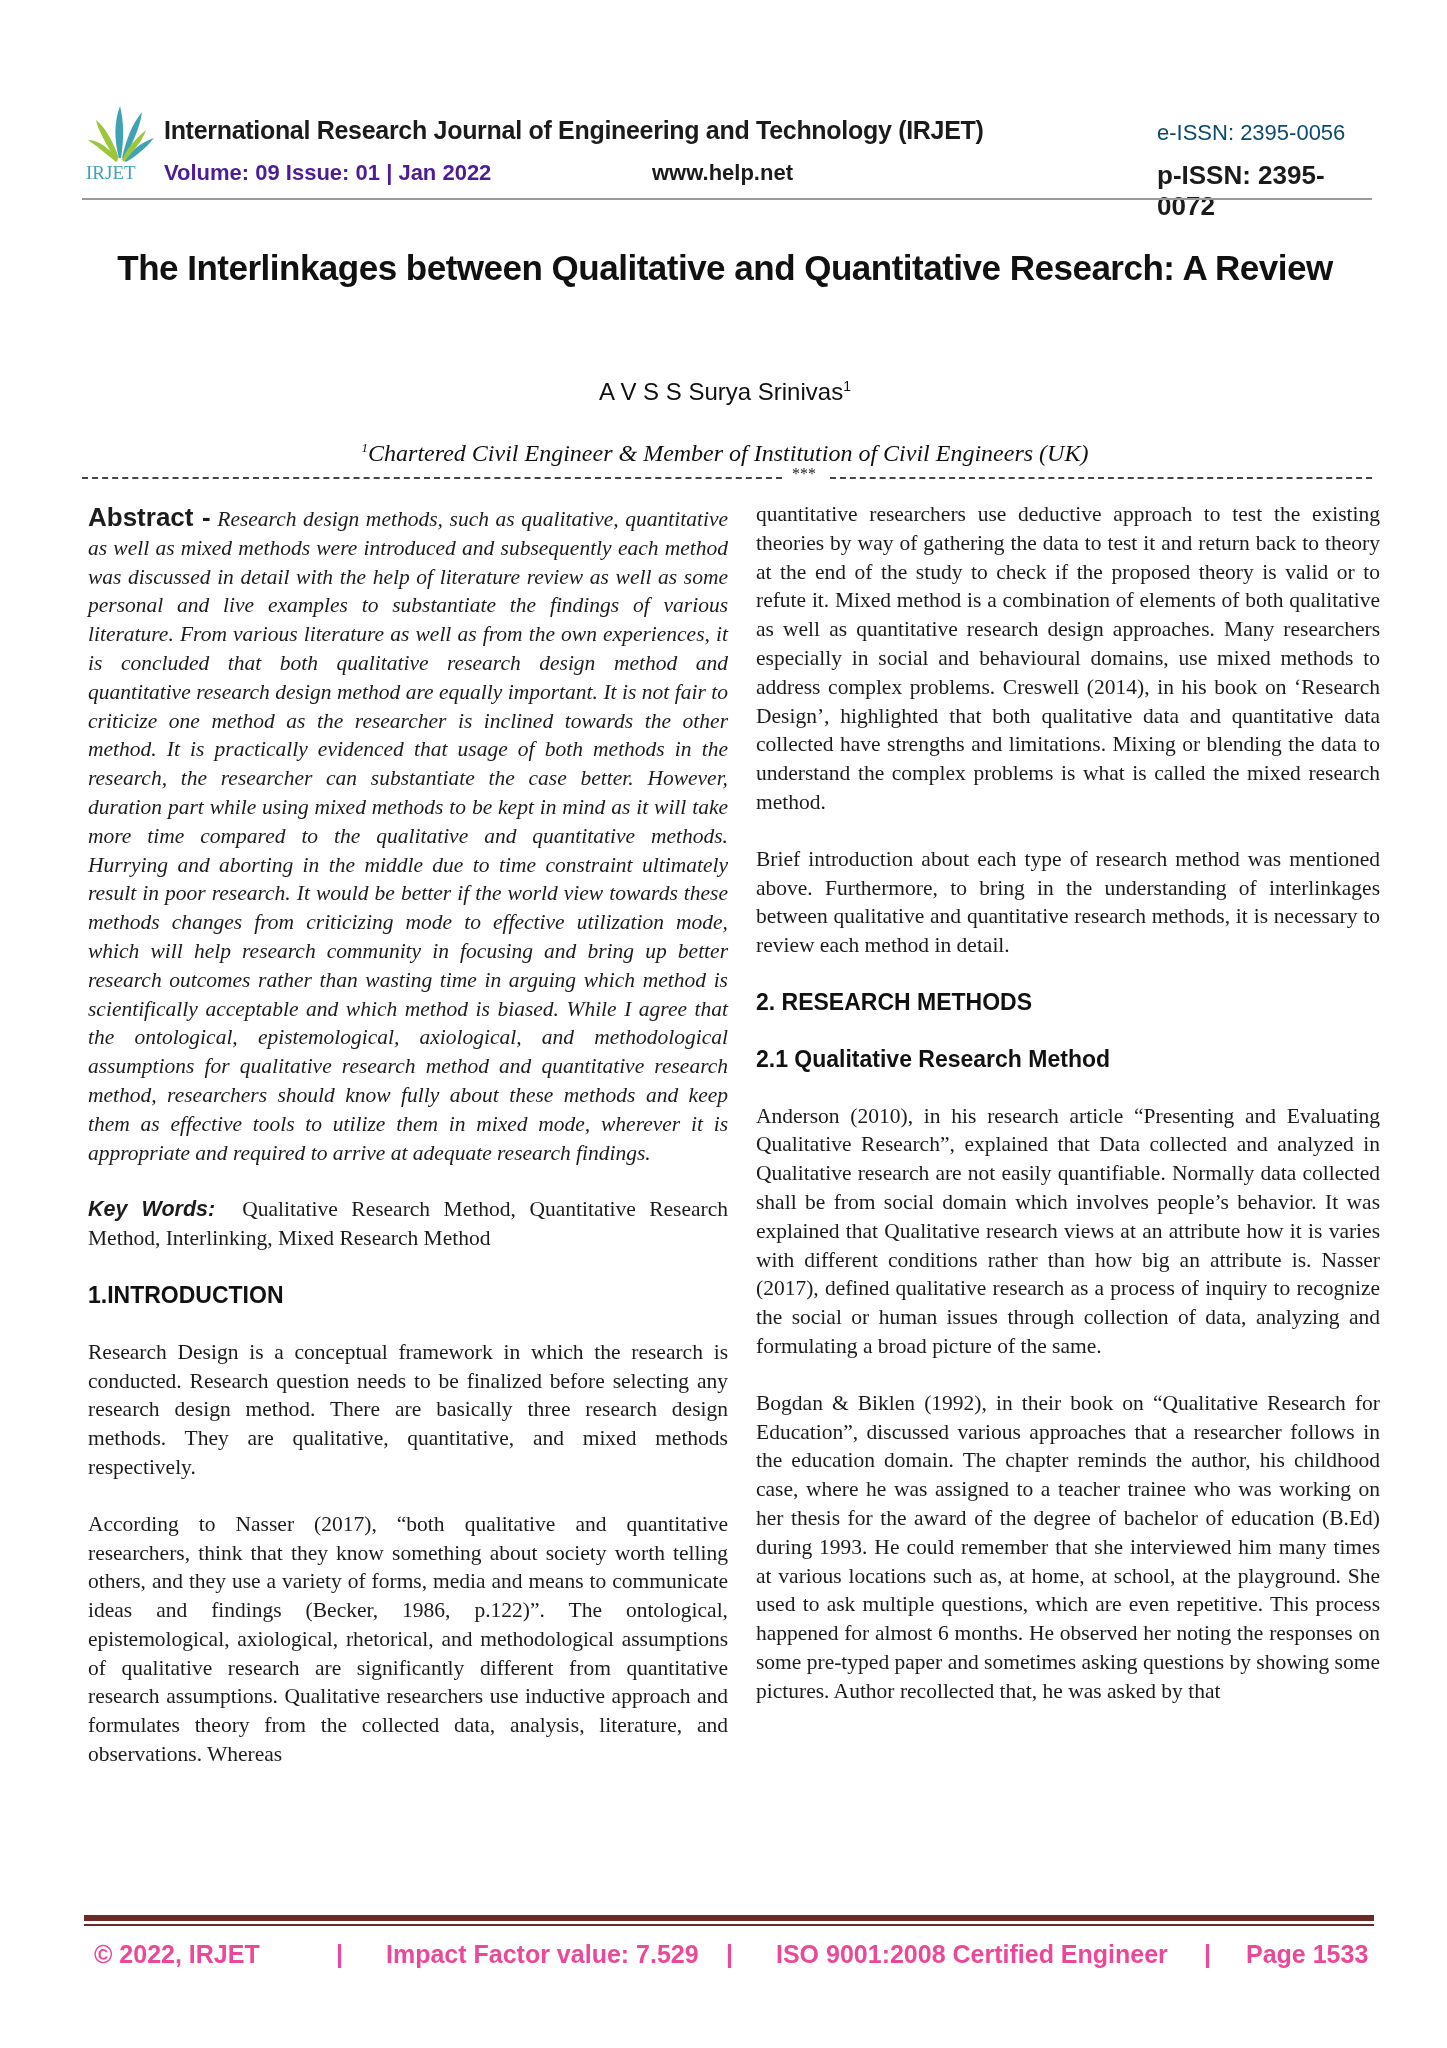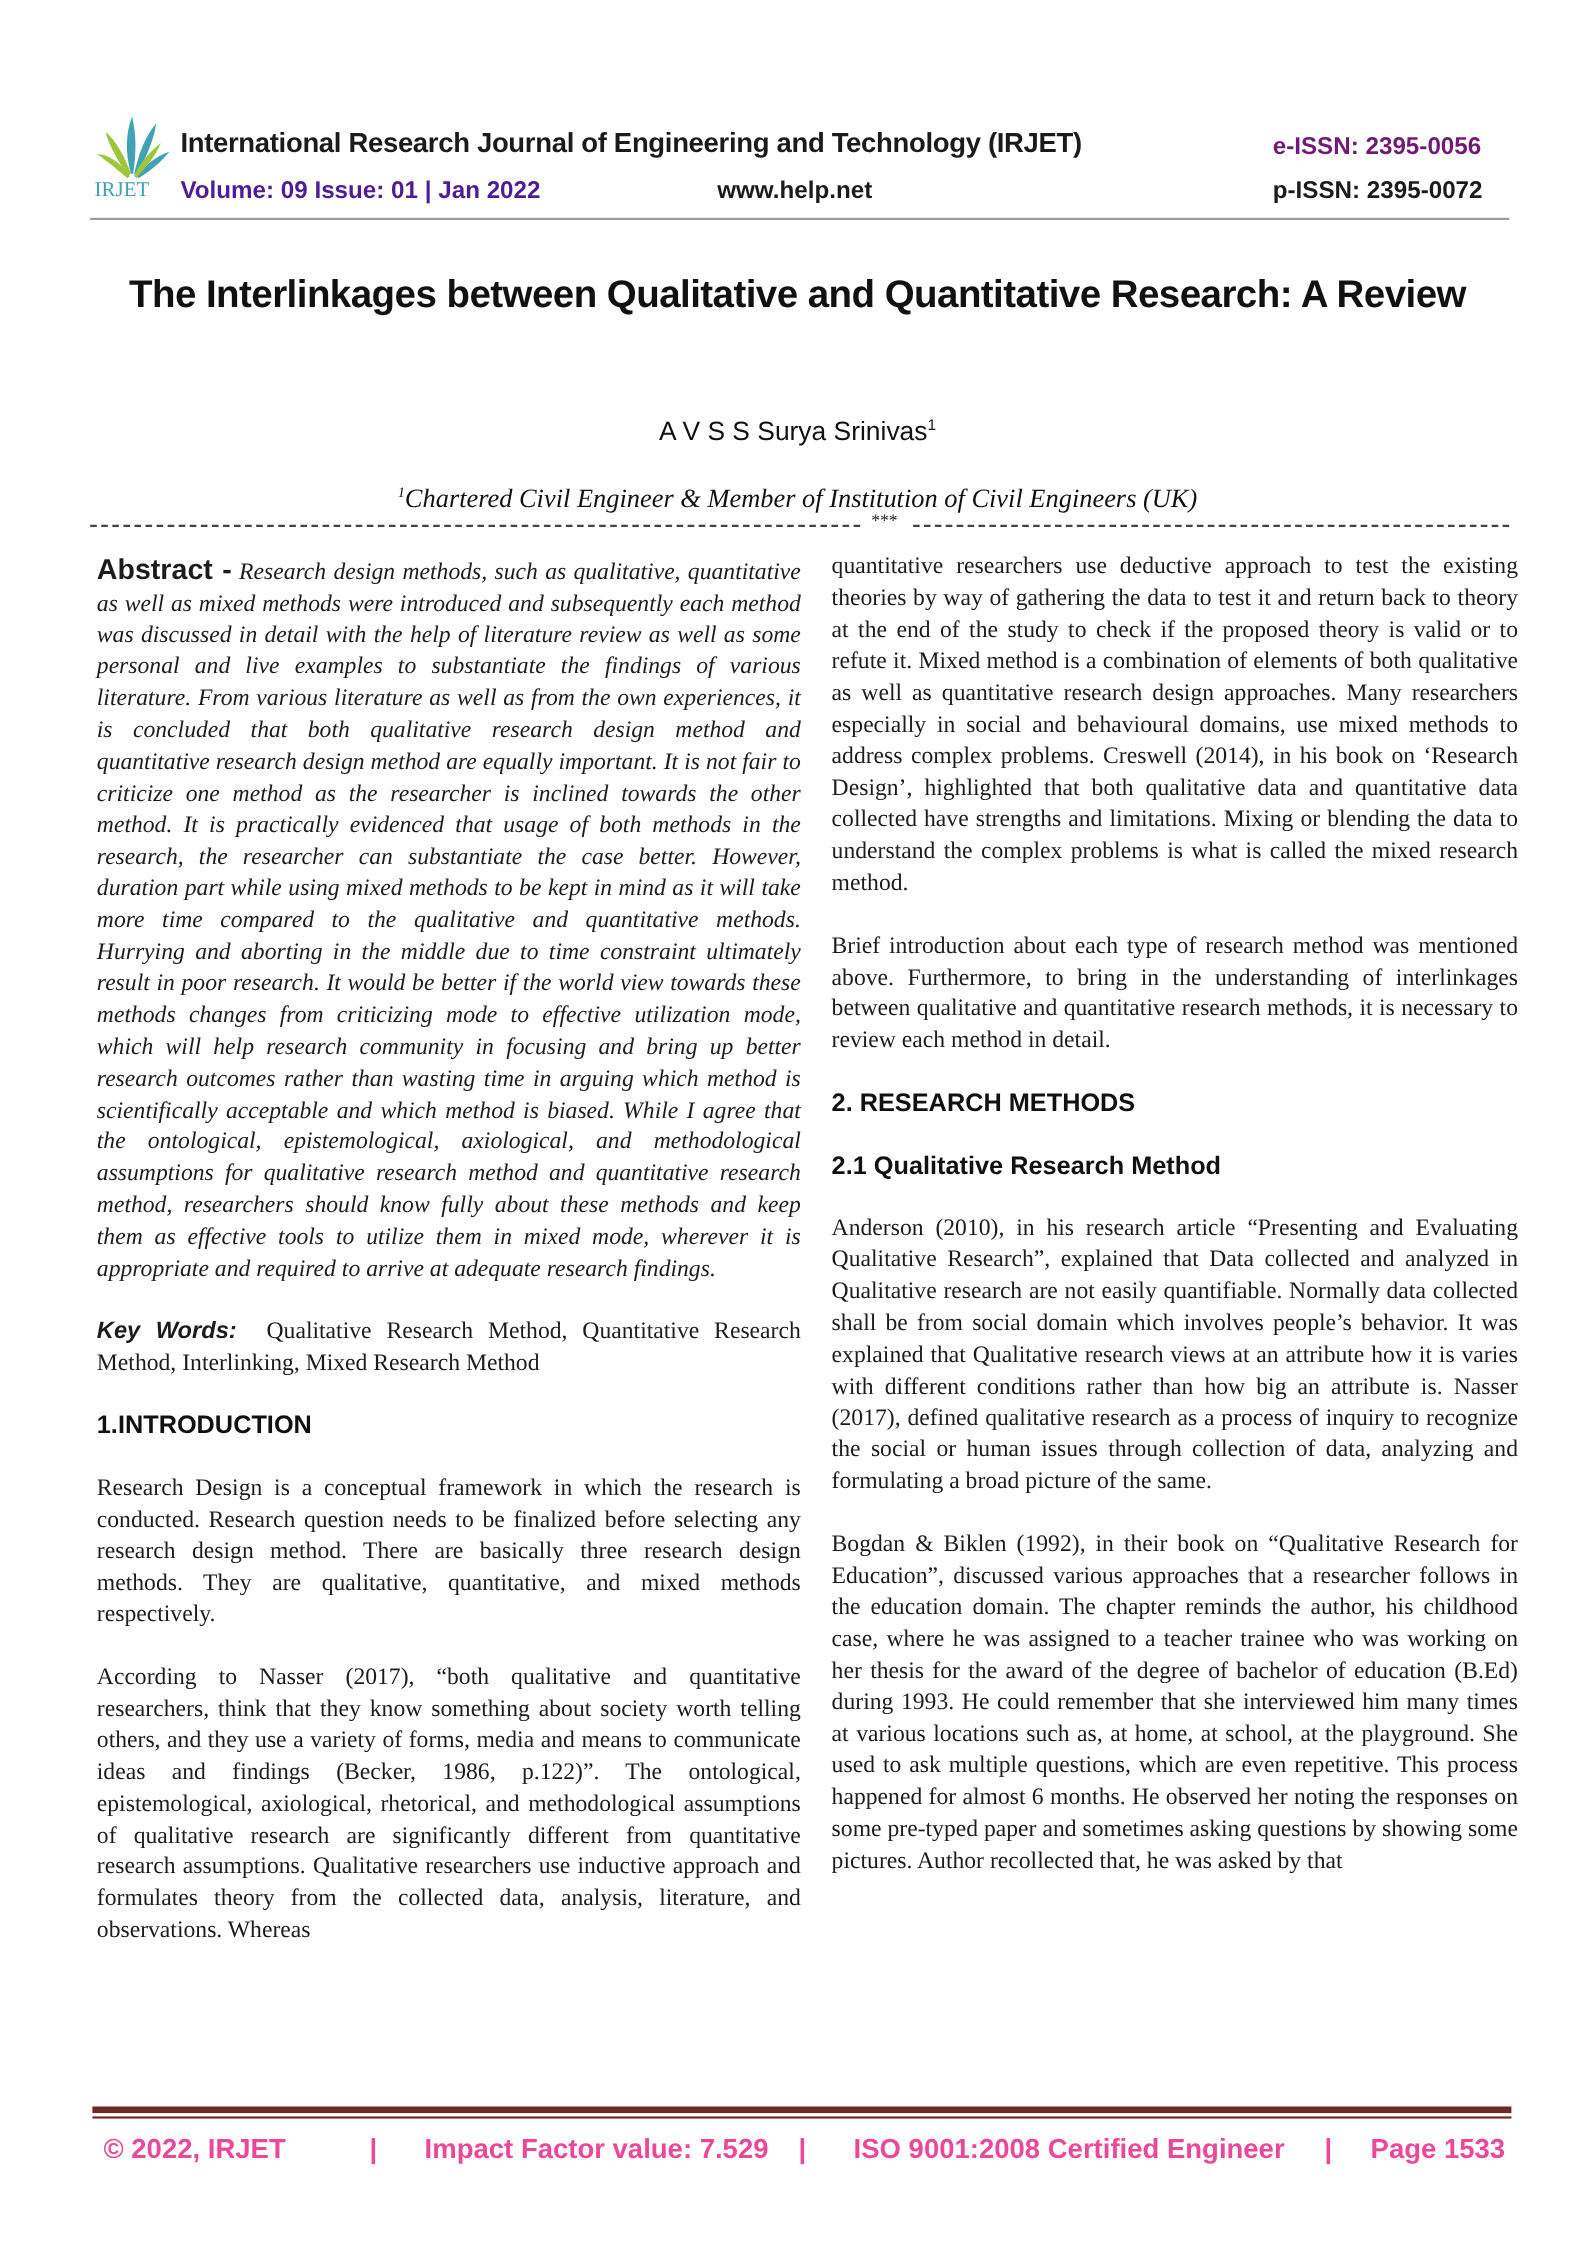--- a/index.html
+++ b/index.html
@@ -12,23 +12,23 @@
   .logo svg { position: absolute; left: 4px; top: 0; }
   .logo-text { position: absolute; left: 4px; top: 62px; font-family: "Liberation Serif", serif;
                font-size: 19px; color: #3fa3b5; letter-spacing: 0px; }
   .journal-name { position: absolute; left: 82px; top: 16px; font-family: "Liberation Sans", sans-serif;
                   font-weight: bold; font-size: 25px; color: #1b1b1b; letter-spacing: -0.3px; }
   .vol { position: absolute; left: 82px; top: 60px; font-family: Liberation Sans, sans-serif;
          font-weight: bold; font-size: 22px; color: #4c1d95; }
   .site { position: absolute; left: 570px; top: 60px; font-family: "Liberation Sans", sans-serif;
           font-weight: bold; font-size: 22px; color: #1b1b1b; }
   .eissn { position: absolute; left: 1075px; top: 20px; font-family: "Liberation Sans", sans-serif;
-           font-weight: bold; font-size: 22px; color: #701a75; }
+           font-weight: normal; font-size: 22px; color: #0c4a6e; }
   .pissn { position: absolute; left: 1075px; top: 60px; font-family: "Liberation Sans", sans-serif;
-           font-weight: bold; font-size: 22px; color: #1b1b1b; }
+           font-weight: bold; font-size: 26px; color: #1b1b1b; }
   .hdr-rule { position: absolute; left: 82px; top: 198px; width: 1290px; height: 2px; background: #9a9a9a; }
 
   
   .title { position: absolute; left: 90px; top: 236px; width: 1270px; text-align: center;
            font-family: "Liberation Sans", sans-serif; font-weight: bold; font-size: 35px;
            line-height: 64px; color: #111; letter-spacing: -0.5px; }
   .author { position: absolute; left: 90px; top: 378px; width: 1270px; text-align: center;
             font-family: "Liberation Sans", sans-serif; font-weight: normal; font-size: 24px; color: #111; }
   .author sup { font-size: 14px; }
   .affil { position: absolute; left: 90px; top: 440px; width: 1270px; text-align: center;

